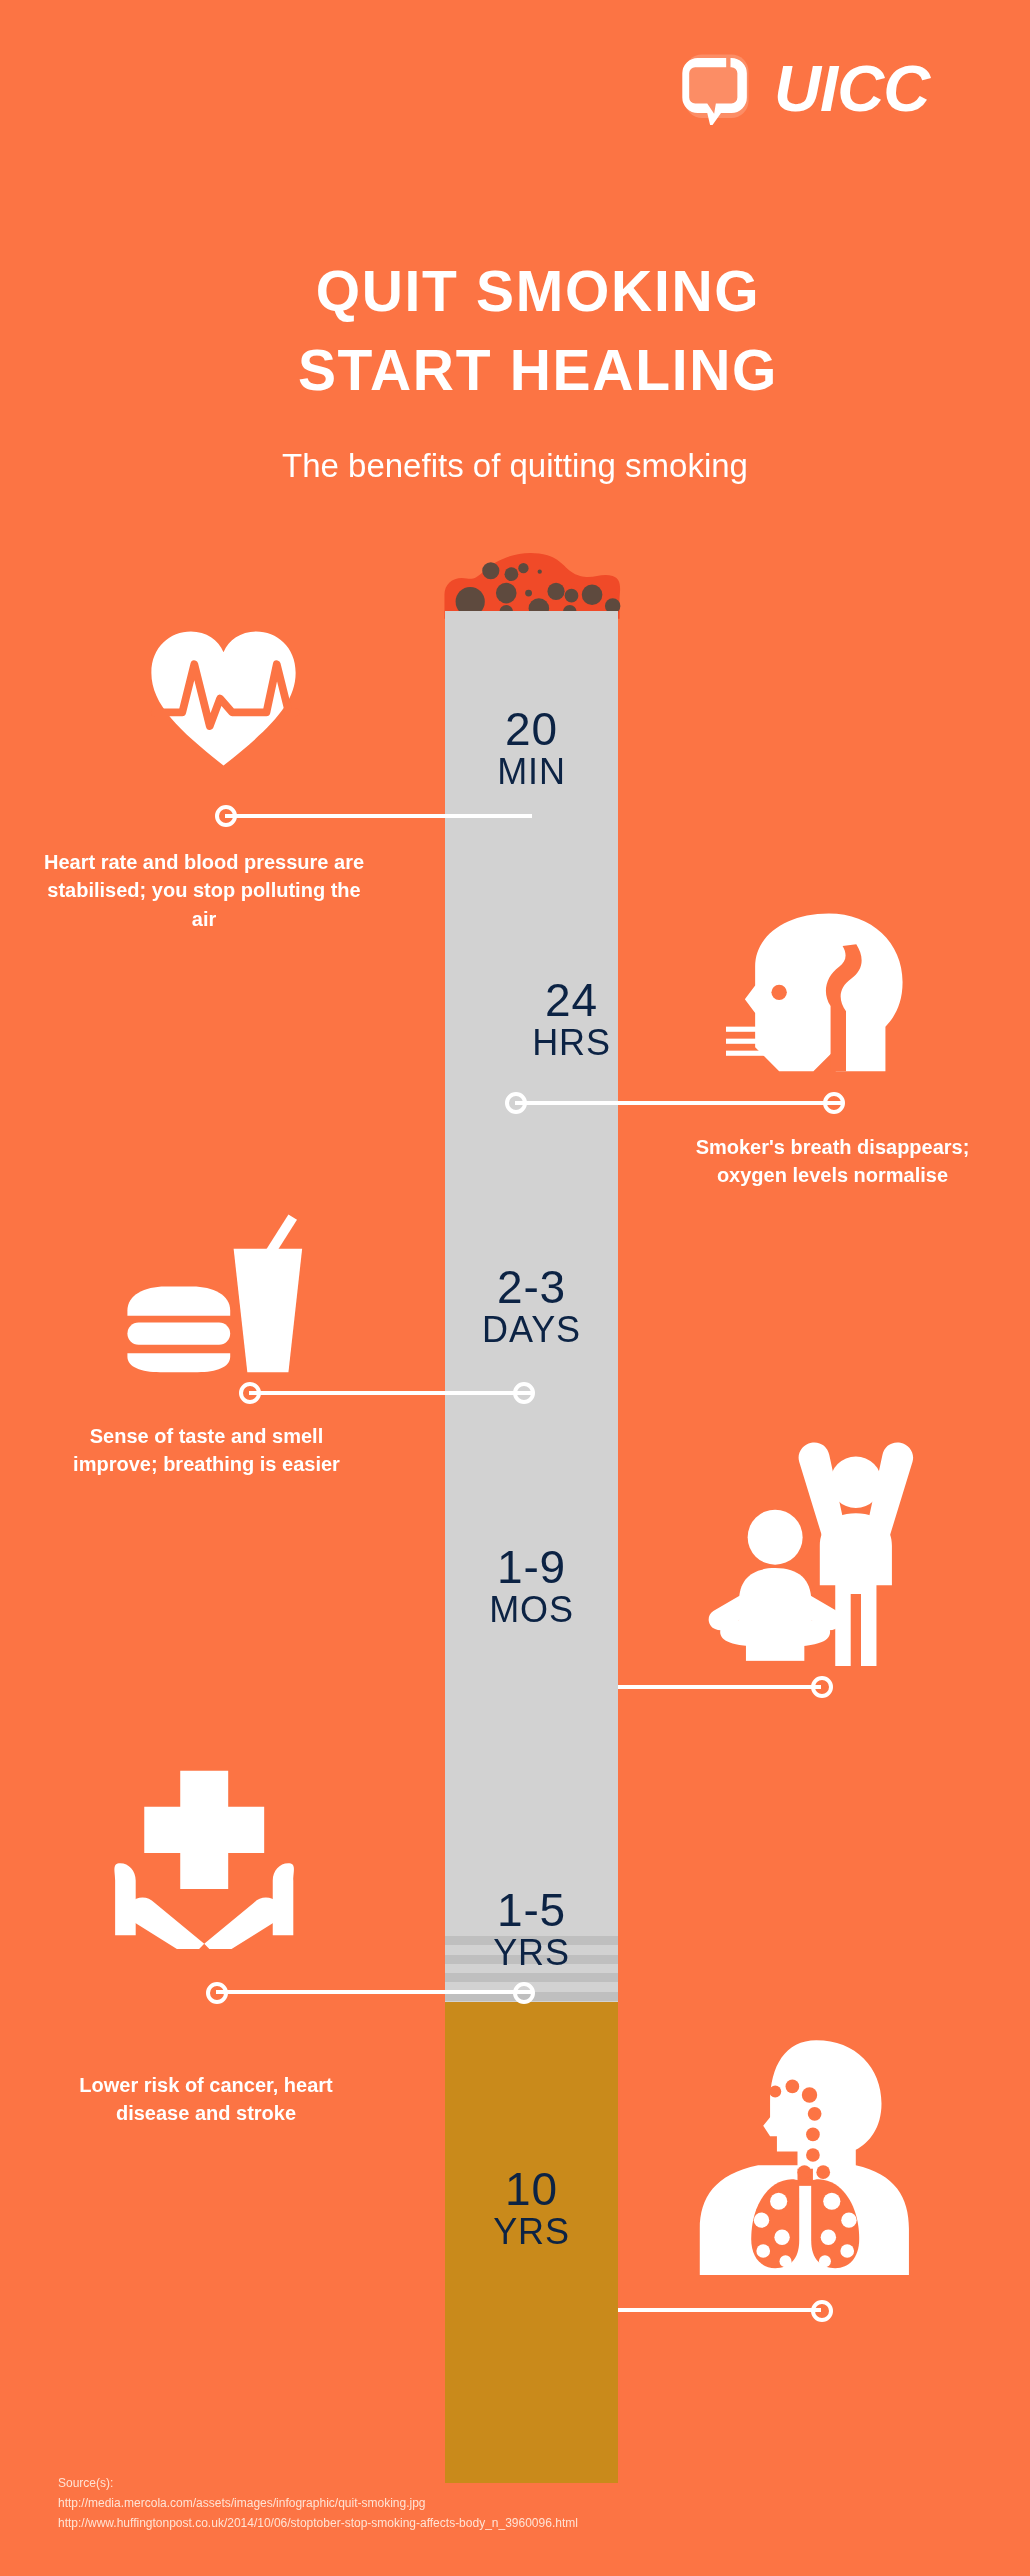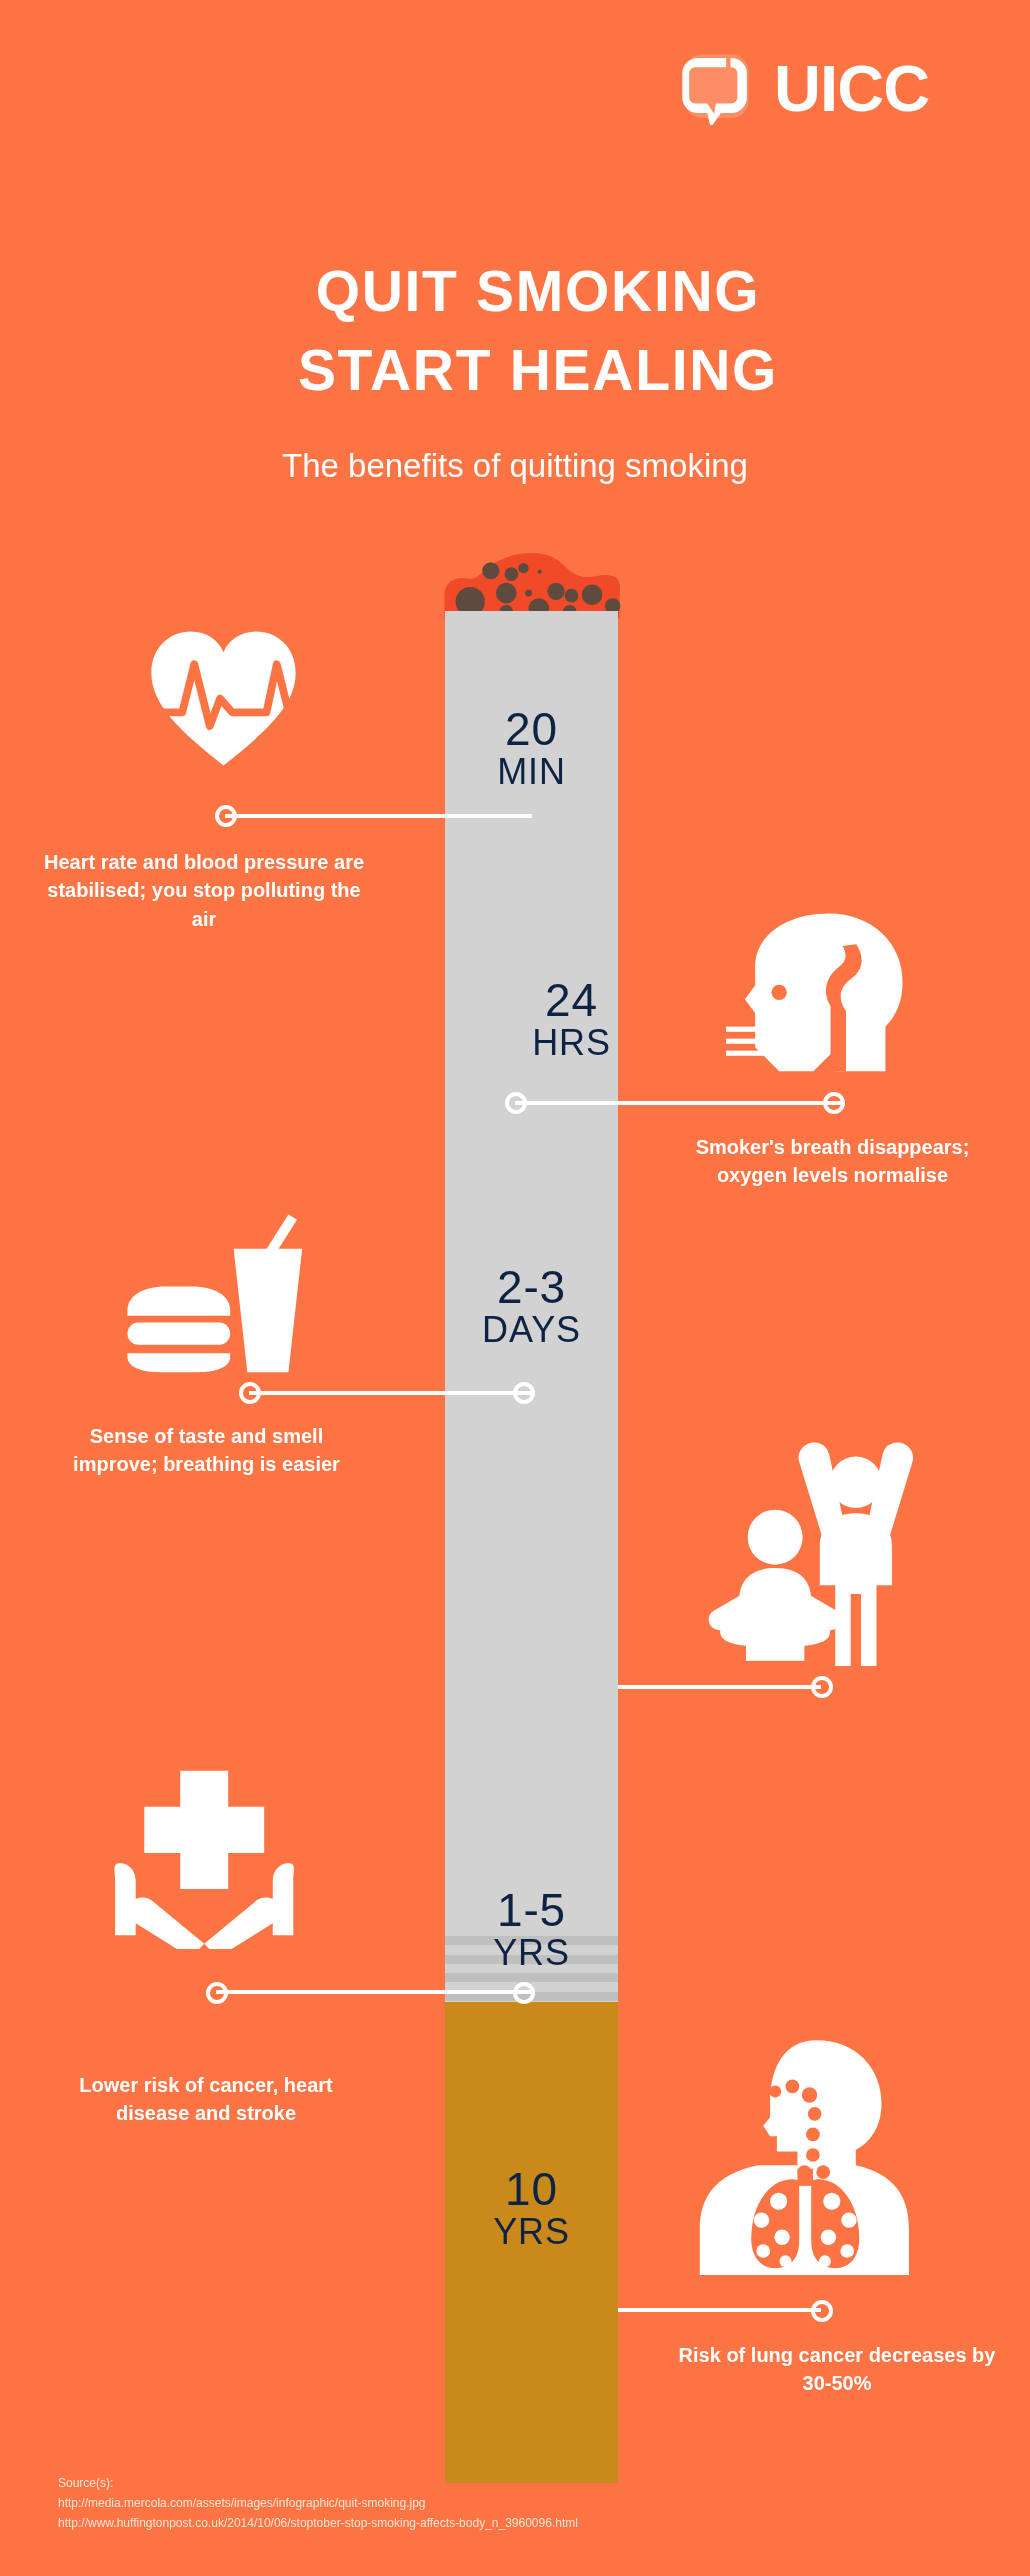--- a/index.html
+++ b/index.html
@@ -47,21 +47,21 @@
 
   
   .sources{position:absolute;left:58px;top:2473px;color:#FFE3D4;font-size:12px;line-height:1.68;}
   .sources div{white-space:nowrap;}
 </style>
 </head>
 <body>
 
 <div class="stage">
 
-  <div class="logo" style="left:678px;">
+  <div class="logo" style="left:678px;font-style:italic;">
     <div class="logo-mark">
       <svg width="74" height="74" viewBox="0 0 86 86">
         <rect x="8" y="4" width="74" height="74" rx="20" ry="20" fill="#FFFFFF" opacity="0.18"></rect>
         <path d="M16 8 h40 v11 h-36 a7 7 0 0 0 -7 7 v28 a7 7 0 0 0 7 7 h14 l8 12 l2 -12 h18 a7 7 0 0 0 7 -7 v-28 a7 7 0 0 0 -7 -7 h-1 v-11 h1 a18 18 0 0 1 18 18 v28 a18 18 0 0 1 -18 18 h-12 l-12 17 l-4 -17 h-11 a18 18 0 0 1 -18 -18 v-28 a18 18 0 0 1 18 -18 z" fill="#FFFFFF"></path>
       </svg>
     </div>
     <div class="logo-text">UICC</div>
   </div>
 
   <div class="title title-l1">QUIT SMOKING</div>
@@ -140,20 +140,24 @@
     <svg width="197" height="163" viewBox="0 0 230 190">
       <path d="M18 116 C18 98 38 88 62 88 L94 88 C118 88 138 98 138 116 L138 122 L18 122 Z" fill="#FFFFFF"></path>
       <rect x="18" y="130" width="120" height="26" rx="13" fill="#FFFFFF"></rect>
       <path d="M18 166 L138 166 L138 170 C138 182 122 188 100 188 L56 188 C34 188 18 182 18 170 Z" fill="#FFFFFF"></path>
       <path d="M142 44 L222 44 L206 188 L158 188 Z" fill="#FFFFFF"></path>
       <polygon points="206,4 216,10 188,54 178,48" fill="#FFFFFF"></polygon>
     </svg>
   </div>
   <div class="cap" style="left:69px;top:1422px;width:275px;">Sense of taste and smell improve; breathing is easier</div>
 
+  <div class="ms" style="top:1516px;">
+    <div class="num">1-9</div>
+    <div class="unit">MOS</div>
+  </div>
   <div class="conn" style="left:618px;top:1685px;width:203px;"></div>
   <div class="dot" style="left:811px;top:1676px;"></div>
   <div class="icon" style="left:708px;top:1417px;">
     <svg width="215" height="249" viewBox="0 0 250 290">
 
       <circle cx="172" cy="76" r="30" fill="#FFFFFF"></circle>
       <path d="M172 112 C196 112 214 126 214 150 L214 196 L196 196 L196 290 L178 290 L178 206 L166 206 L166 290 L148 290 L148 196 L130 196 L130 150 C130 126 148 112 172 112 Z" fill="#FFFFFF"></path>
       <path d="M136 150 L106 52 C103 42 110 32 120 30 C130 28 139 34 141 44 L160 132 Z" fill="#FFFFFF"></path>
       <path d="M208 150 L238 52 C241 42 234 32 224 30 C214 28 205 34 203 44 L184 132 Z" fill="#FFFFFF"></path>
 
@@ -213,21 +217,20 @@
       <circle cx="126" cy="160" r="8" fill="#FC7444"></circle>
       <circle cx="148" cy="160" r="8" fill="#FC7444"></circle>
       <circle cx="136" cy="140" r="8" fill="#FC7444"></circle>
       <circle cx="136" cy="116" r="8" fill="#FC7444"></circle>
       <circle cx="138" cy="92" r="8" fill="#FC7444"></circle>
       <circle cx="132" cy="70" r="9" fill="#FC7444"></circle>
       <circle cx="112" cy="60" r="8" fill="#FC7444"></circle>
       <circle cx="92" cy="66" r="7" fill="#FC7444"></circle>
     </svg>
   </div>
-  <div class="cap" style="left:678px;top:2341px;width:318px;">Risk of lung cancer decreases by 30-50%</div>
 
   <div class="sources">
     <div>Source(s):</div>
     <div>http://media.mercola.com/assets/images/infographic/quit-smoking.jpg</div>
     <div>http://www.huffingtonpost.co.uk/2014/10/06/stoptober-stop-smoking-affects-body_n_3960096.html</div>
   </div>
 
 </div>
 
 

